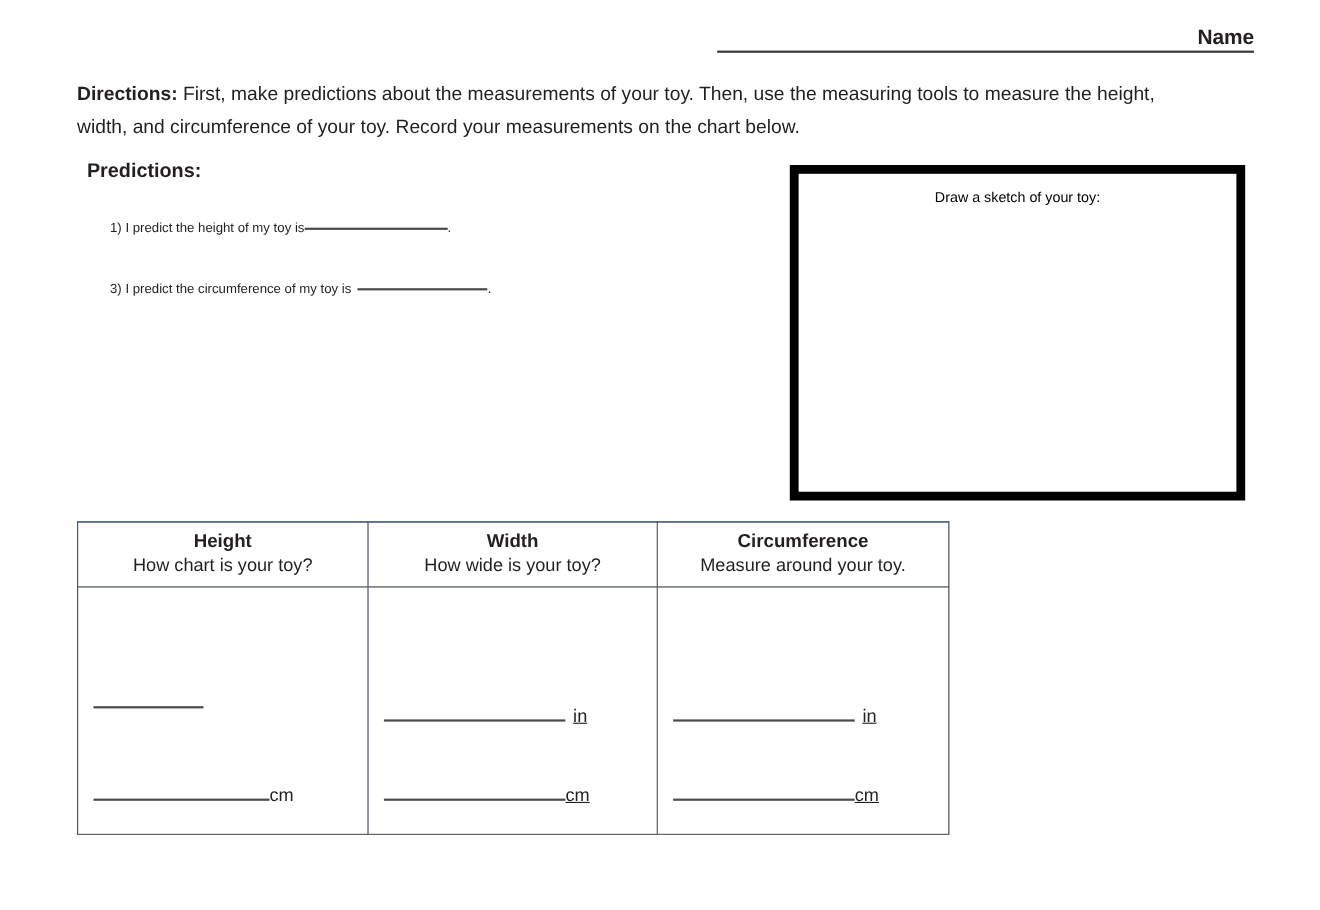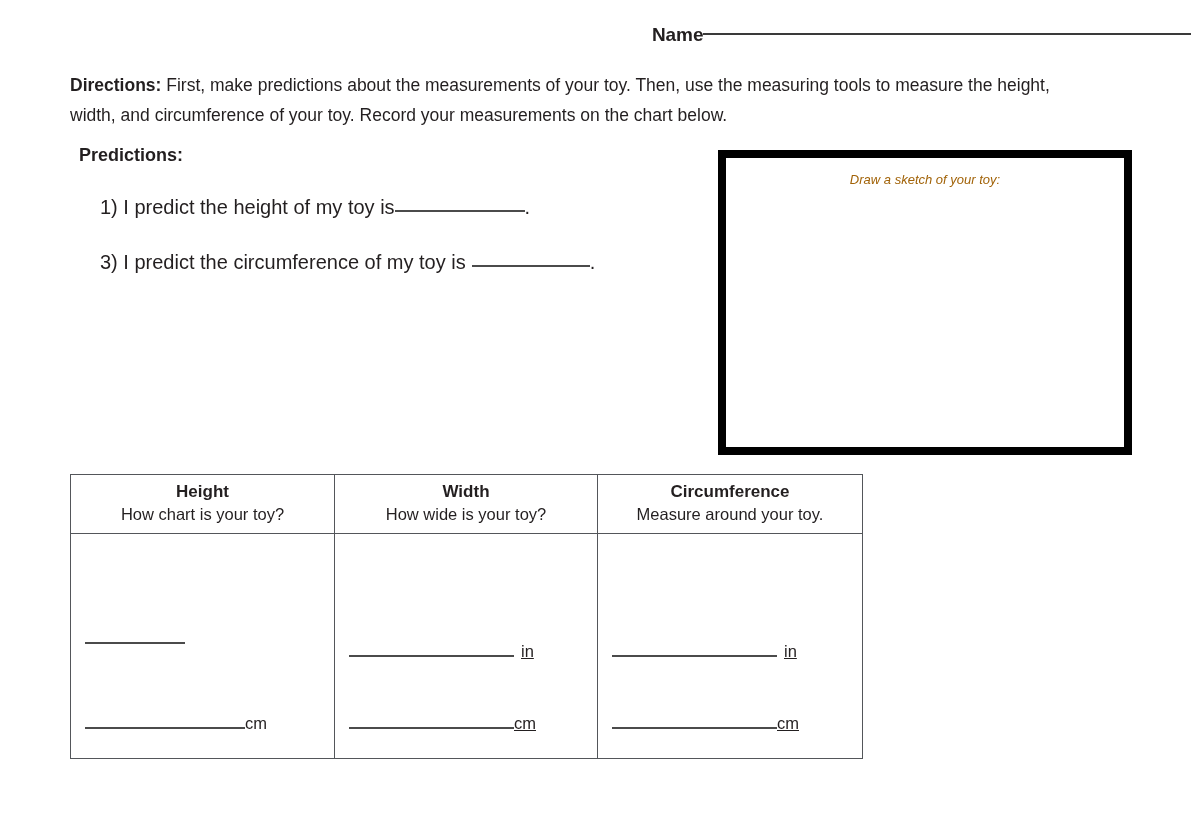--- a/index.html
+++ b/index.html
@@ -21,22 +21,23 @@
     inset: 0;
     background: #ffffff;
   }
 
   
   .name-row {
     position: absolute;
     left: 652px;
     top: 24px;
     display: flex;
-    align-items: center;
-    white-space: nowrap;
+    align-items: flex-end;
+    white-space: nowrap;
+    flex-direction: column;
   }
   .name-label {
     font-size: 19px;
     font-weight: bold;
     letter-spacing: -0.1px;
   }
   .name-rule {
     display: inline-block;
     width: 488px;
     border-bottom: 2.5px solid #3a3a3a;
@@ -64,21 +65,21 @@
     font-size: 18px;
     font-weight: bold;
   }
   .prediction-list {
     position: absolute;
     left: 100px;
     top: 196px;
     width: 600px;
   }
   .prediction-item {
-    font-size: 20px;
+    font-size: 12px;
     line-height: 22px;
     margin-bottom: 33px;
     white-space: nowrap;
   }
   .pred-rule {
     display: inline-block;
     border-bottom: 2px solid #4b4b4b;
     vertical-align: baseline;
     margin-bottom: 2px;
   }
@@ -94,22 +95,21 @@
     width: 414px;
     height: 305px;
     border: 8px solid #000000;
     box-sizing: border-box;
     background: #ffffff;
   }
   .sketch-label {
     text-align: center;
     font-size: 13px;
     margin-top: 14px;
-    color: #a16207;
-    font-style: italic;
+    color: #000000;
   }
 
   
   .measure-table {
     position: absolute;
     left: 70px;
     top: 474px;
     width: 792px;
     height: 284px;
     border-collapse: collapse;

